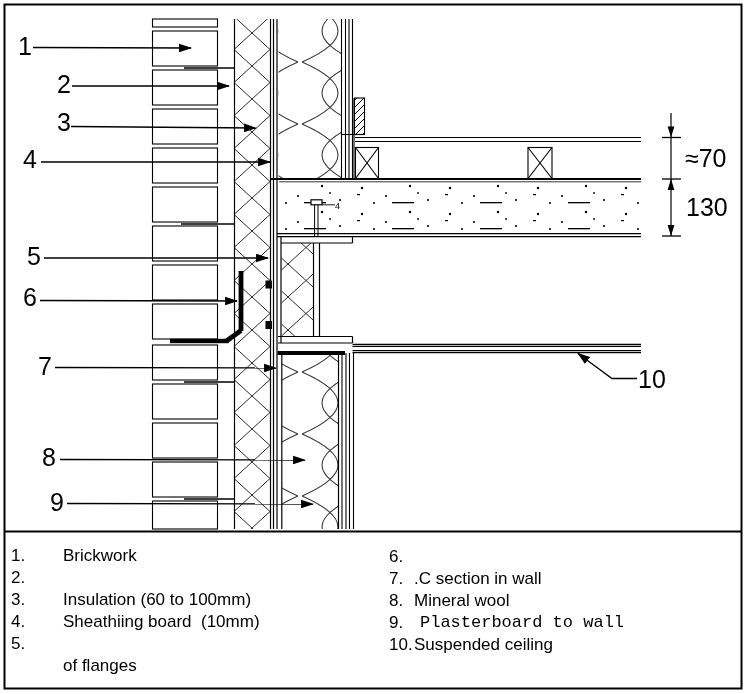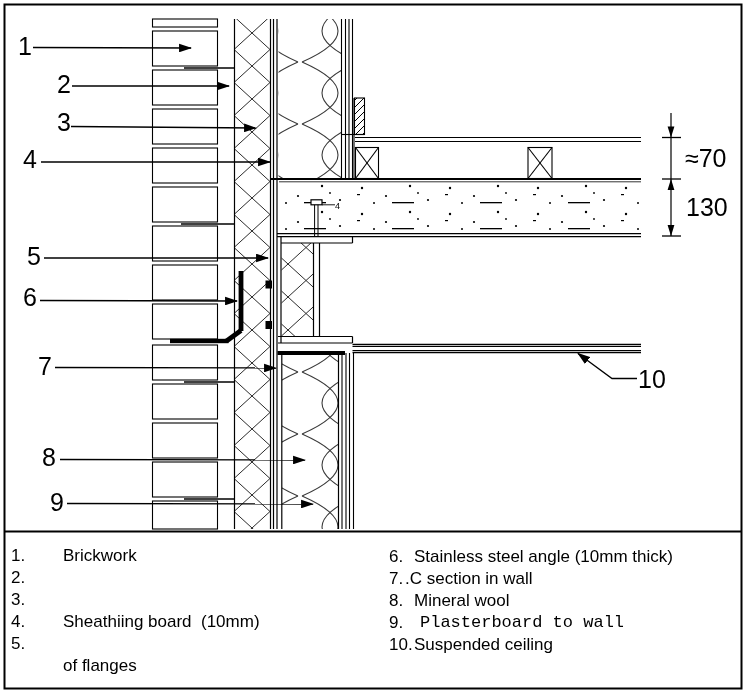--- a/index.html
+++ b/index.html
@@ -222,39 +222,39 @@
 <div class="legend">
   <div class="lrow" style="left:11px;top:546px;width:370px;">
     <span class="num">1.</span>
     <span class="txt" style="left:52px;">Brickwork</span>
   </div>
   <div class="lrow" style="left:11px;top:568px;width:370px;">
     <span class="num">2.</span>
   </div>
   <div class="lrow" style="left:11px;top:590px;width:370px;">
     <span class="num">3.</span>
+    <span class="txt" style="left:52px;">Insulation (60 to 100mm)</span>
   </div>
   <div class="lrow" style="left:11px;top:612px;width:370px;">
     <span class="num">4.</span>
     <span class="txt" style="left:52px;">Sheathiing board  (10mm)</span>
   </div>
   <div class="lrow" style="left:11px;top:634px;width:370px;">
     <span class="num">5.</span>
   </div>
   <div class="lrow" style="left:63px;top:656px;width:370px;">
     <span class="txt" style="left:0;">of flanges</span>
   </div>
 
   <div class="lrow" style="left:389px;top:547px;width:350px;">
     <span class="num">6.</span>
-    <span class="txt" style="left:25px;">Stainless steel angle (10mm thick)</span>
   </div>
   <div class="lrow" style="left:389px;top:569px;width:350px;">
     <span class="num">7.</span>
-    <span class="txt" style="left:16px;">.C section in wall</span>
+    <span class="txt" style="left:25px;">.C section in wall</span>
   </div>
   <div class="lrow" style="left:389px;top:591px;width:350px;">
     <span class="num">8.</span>
     <span class="txt" style="left:25px;">Mineral wool</span>
   </div>
   <div class="lrow" style="left:389px;top:613px;width:350px;">
     <span class="num">9.</span>
     <span class="txt" style="left:31px;font-family:Liberation Mono, monospace;">Plasterboard to wall</span>
   </div>
   <div class="lrow" style="left:389px;top:635px;width:350px;">

